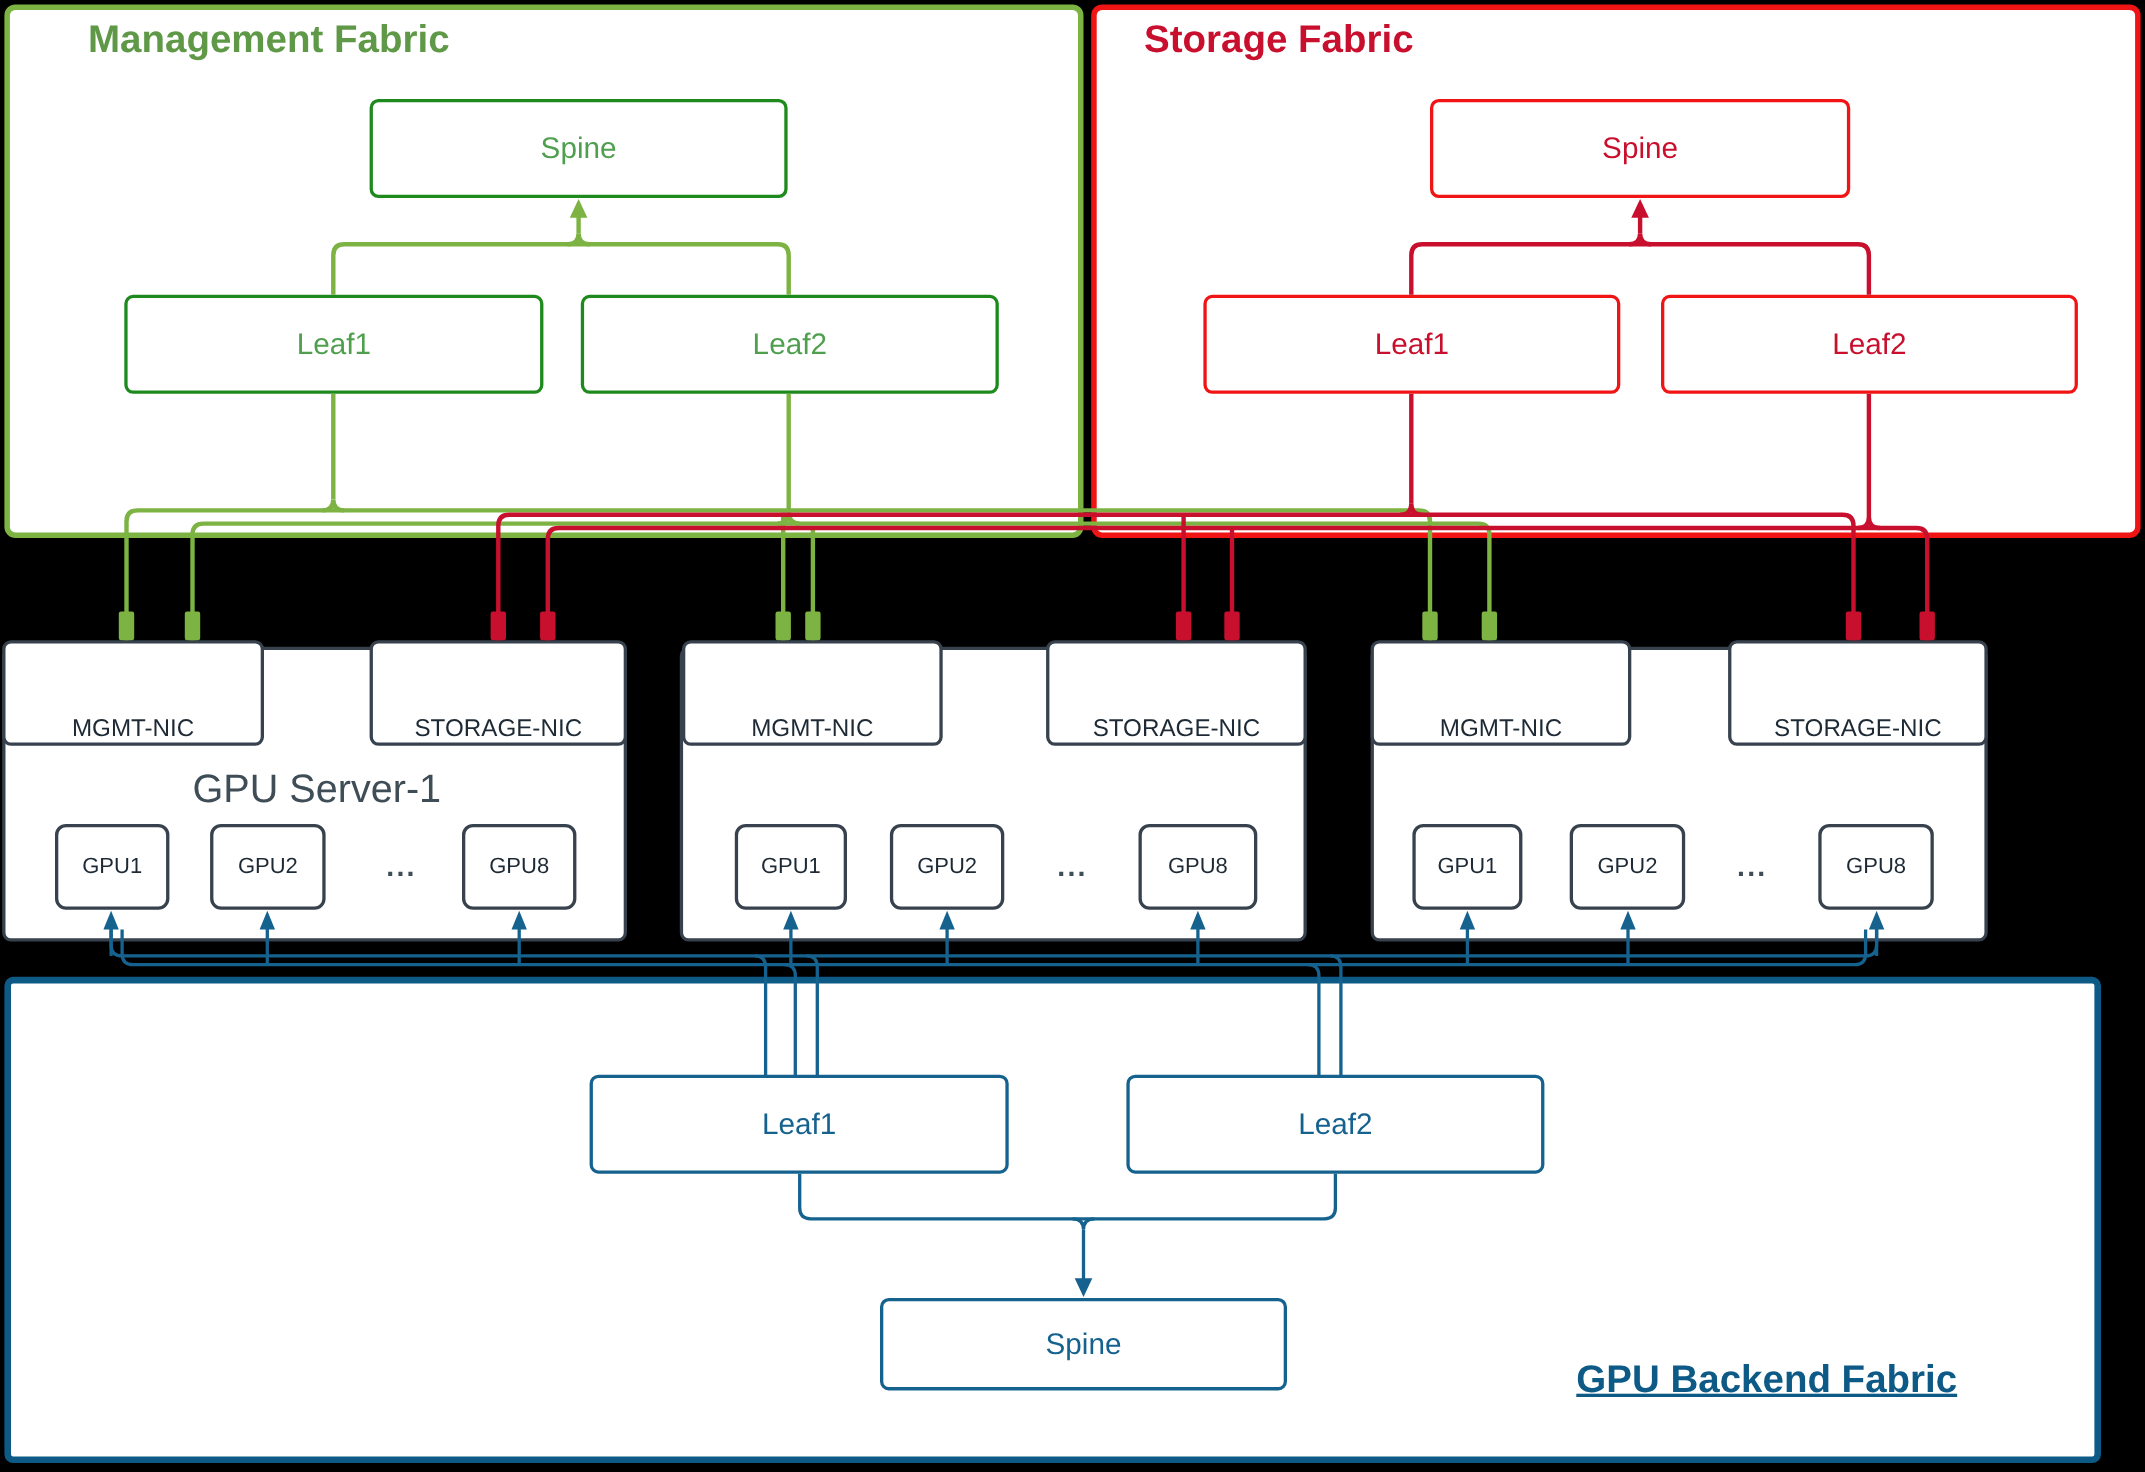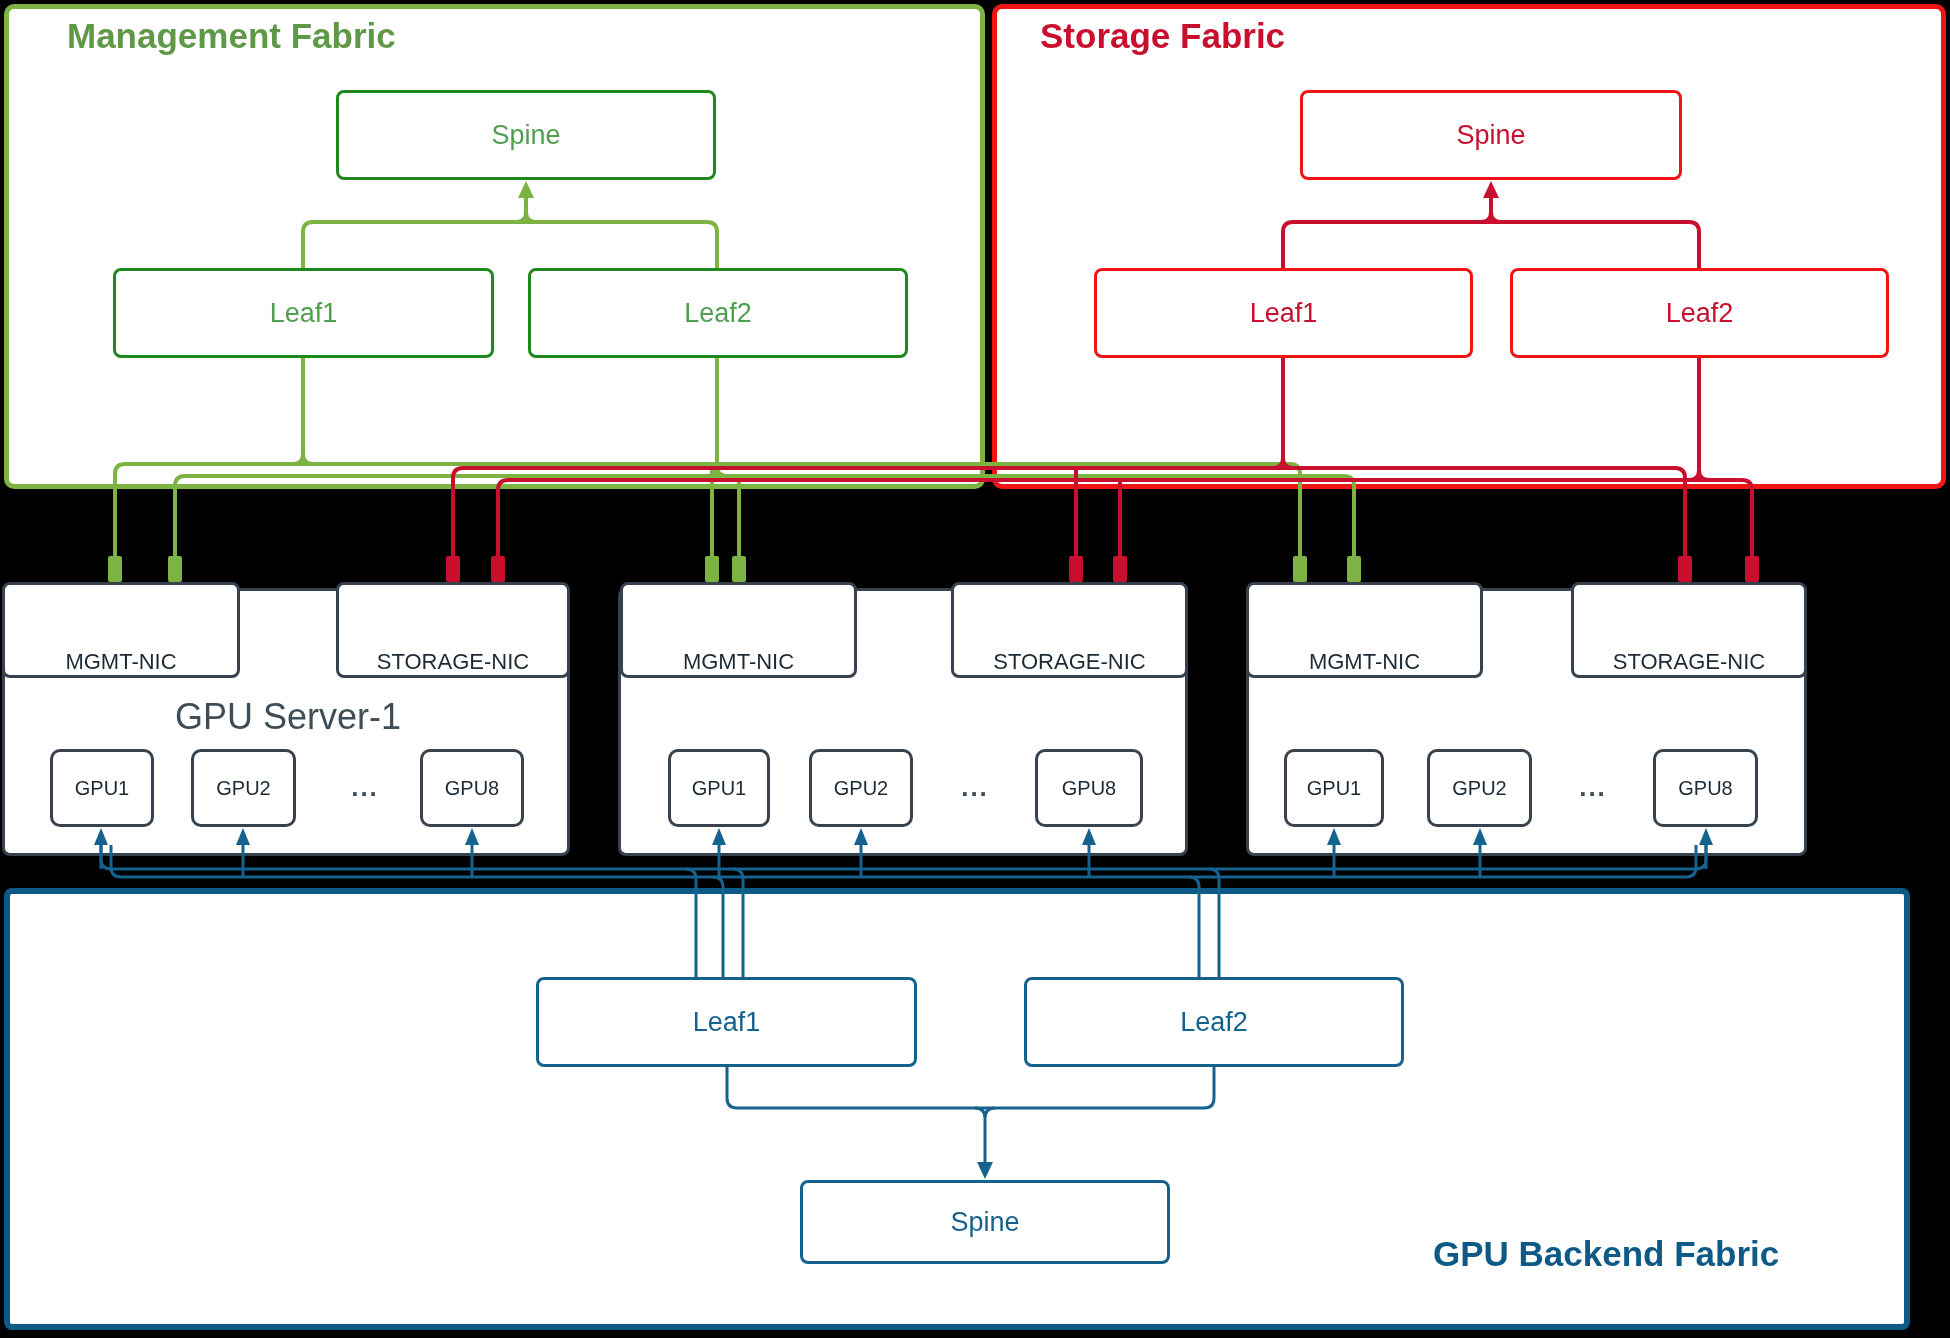--- a/index.html
+++ b/index.html
@@ -5,21 +5,21 @@
   html,body{margin:0;padding:0;background:#000;}
   #stage{position:relative;width:1950px;height:1338px;background:var(--background,#000);
          font-family:"Liberation Sans", sans-serif;overflow:hidden;}
   .fabric{position:absolute;background:var(--panel-fill,#fff);box-sizing:border-box;border-radius:10px;}
   .fabric.green{border:5px solid var(--green-line);}
   .fabric.red{border:5px solid var(--red-border);}
   .fabric.blue{border:6px solid var(--blue-title);border-radius:8px;}
   .fabric-title{position:absolute;font-size:35px;font-weight:bold;white-space:nowrap;}
   .fabric-title.green{color:var(--green-title);}
   .fabric-title.red{color:var(--red-accent);}
-  .fabric-title.blue{color:var(--blue-title);}
+  .fabric-title.blue{color:var(--blue-title);text-decoration:underline;}
   .node{position:absolute;background:var(--panel-fill,#fff);box-sizing:border-box;border-radius:8px;
         display:flex;align-items:center;justify-content:center;font-size:27px;}
   .node.green{border:3px solid var(--green-border);color:var(--green-text);}
   .node.red{border:3px solid var(--red-border);color:var(--red-accent);}
   .node.blue{border:3px solid var(--blue-line);color:var(--blue-line);}
   .server-body{position:absolute;background:var(--panel-fill,#fff);box-sizing:border-box;
                border:3px solid var(--node-border);border-radius:8px;}
   .nic{position:absolute;background:var(--panel-fill,#fff);box-sizing:border-box;
        border:3px solid var(--node-border);border-radius:8px;display:flex;align-items:flex-end;
        justify-content:center;font-size:22px;color:var(--node-text);}
@@ -37,21 +37,21 @@
   .gfill{fill:var(--green-line);stroke:none;}
   .rfill{fill:var(--red-accent);stroke:none;}
   .bfill{fill:var(--blue-line);stroke:none;}
 </style>
 </head>
 <body>
 
 <div id="stage">
 
   <div class="fabric green" style="left:4px;top:4px;width:981px;height:485px;"></div>
-  <div class="fabric-title green" style="left:67px;top:16px;">Management Fabric</div>
+  <div class="fabric-title green" style="left:80px;top:16px;">Management Fabric</div>
   <div class="node green" style="left:336px;top:90px;width:380px;height:90px;">
     <span>Spine</span>
   </div>
   <div class="node green" style="left:113px;top:268px;width:381px;height:90px;">
     <span>Leaf1</span>
   </div>
   <div class="node green" style="left:528px;top:268px;width:380px;height:90px;">
     <span>Leaf2</span>
   </div>
 

